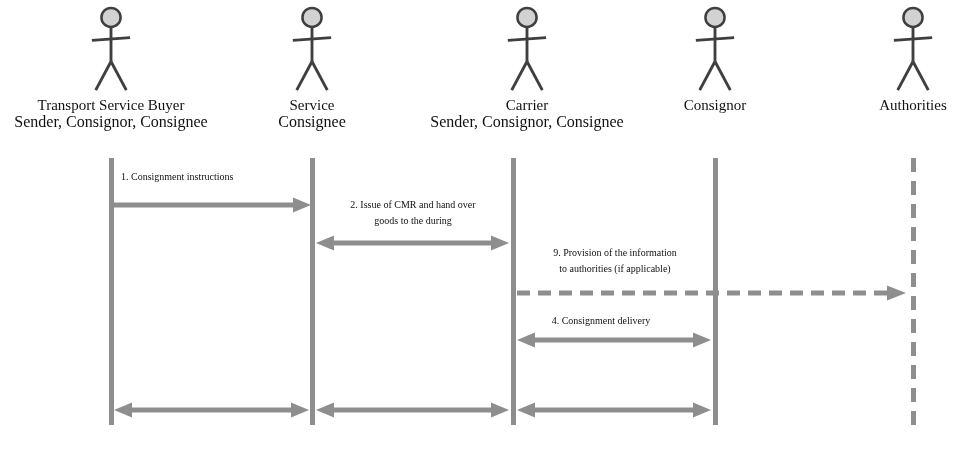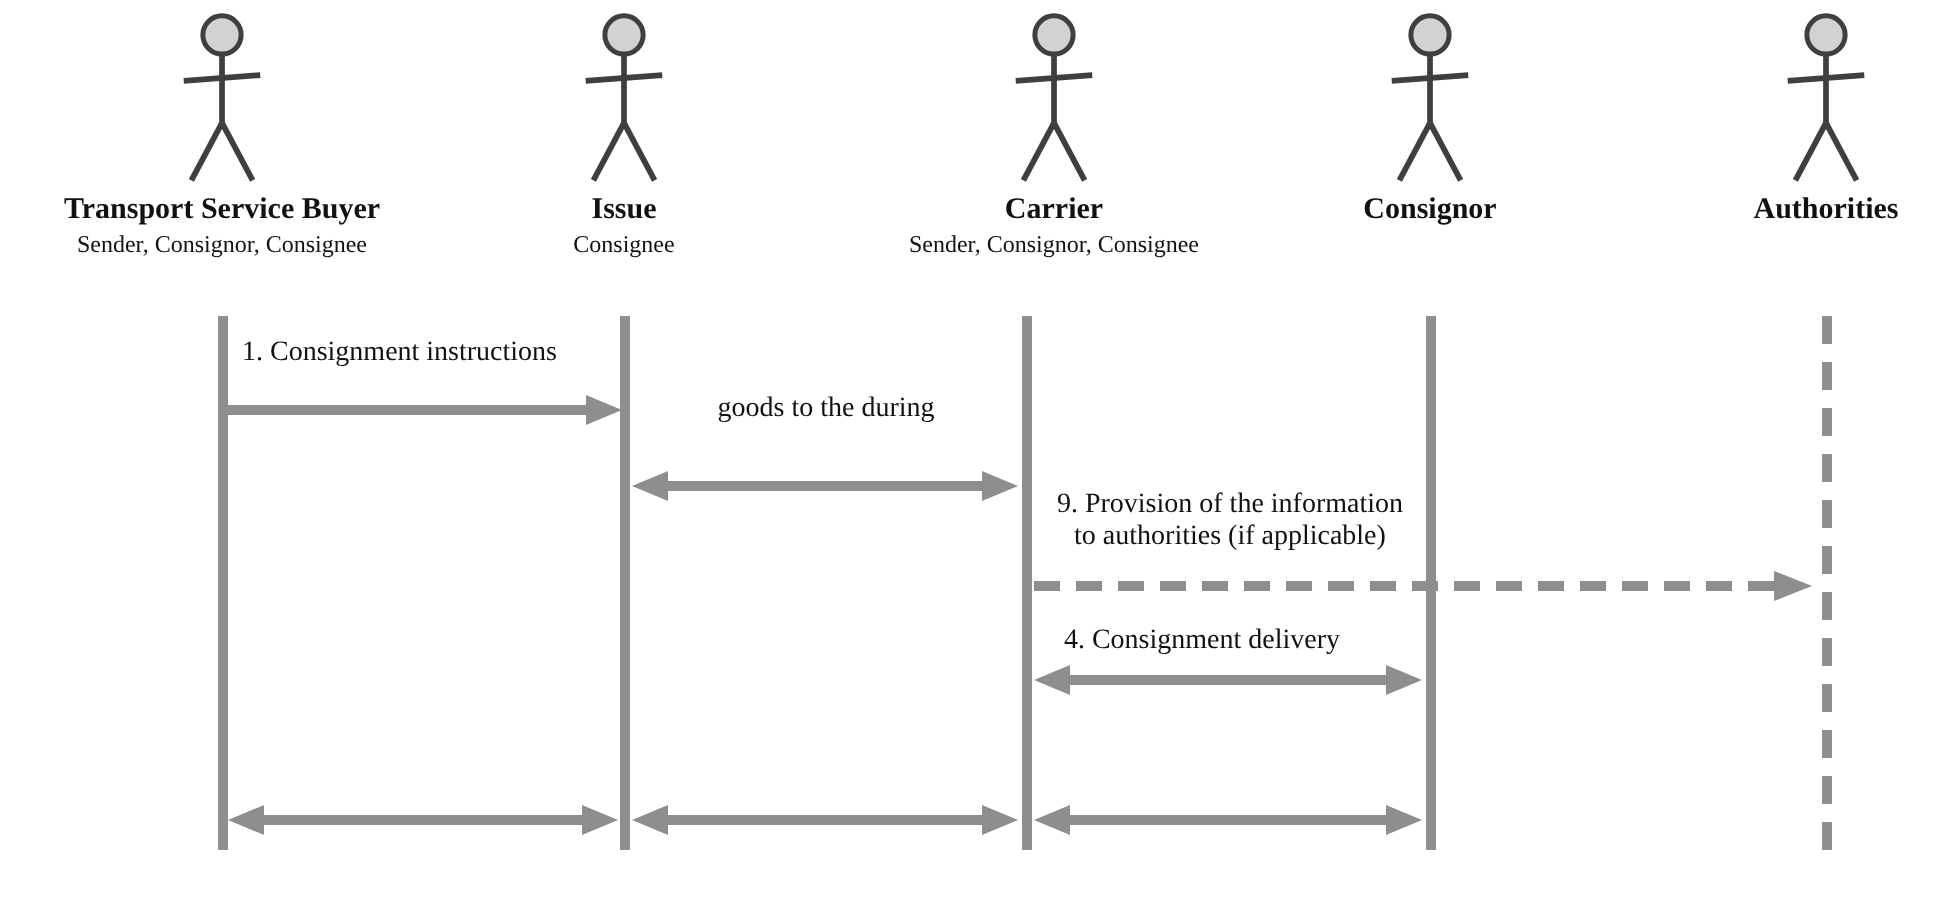--- a/index.html
+++ b/index.html
@@ -20,48 +20,48 @@
     position: absolute;
     top: 6px;
     width: 212px;
     text-align: center;
   }
   .actor svg { display: block; margin: 0 auto; }
   .actor-name {
     display: block;
     margin-top: 3px;
     font-size: 15px;
-    font-weight: bold;
+    font-weight: normal;
     line-height: 17px;
     white-space: nowrap;
   }
   .actor-roles {
     display: block;
-    font-size: 12px;
+    font-size: 16px;
     line-height: 16px;
     white-space: nowrap;
   }
   .lifeline {
     position: absolute;
     top: 158px;
     width: 5px;
     height: 267px;
     background: #8e8e8e;
   }
   .lifeline.dashed {
     background: repeating-linear-gradient(
       to bottom,
       #8e8e8e 0px, #8e8e8e 14px,
       transparent 14px, transparent 23px
     );
     height: 274px;
   }
   .msg-label {
     position: absolute;
-    font-size: 14px;
+    font-size: 10px;
     line-height: 16px;
     white-space: nowrap;
   }
   .msg-label.center { text-align: center; white-space: normal; }
   .msg-label span { display: block; }
   #arrow-layer {
     position: absolute;
     left: 0; top: 0;
     width: 980px; height: 459px;
     pointer-events: none;
@@ -85,21 +85,21 @@
   </div>
 
   <div class="actor" style="left:206px">
     <svg width="48" height="88" viewBox="0 0 48 92">
       <circle cx="24" cy="12" r="10" fill="#d2d2d2" stroke="#3f3f3f" stroke-width="2.6"></circle>
       <line x1="24" y1="22" x2="24" y2="58" stroke="#3f3f3f" stroke-width="3"></line>
       <line x1="4" y1="36" x2="44" y2="33" stroke="#3f3f3f" stroke-width="3"></line>
       <line x1="24" y1="58" x2="8" y2="88" stroke="#3f3f3f" stroke-width="3"></line>
       <line x1="24" y1="58" x2="40" y2="88" stroke="#3f3f3f" stroke-width="3"></line>
     </svg>
-    <span class="actor-name">Issue</span>
+    <span class="actor-name">Service</span>
     <span class="actor-roles">Consignee</span>
   </div>
 
   <div class="actor" style="left:421px">
     <svg width="48" height="88" viewBox="0 0 48 92">
       <circle cx="24" cy="12" r="10" fill="#d2d2d2" stroke="#3f3f3f" stroke-width="2.6"></circle>
       <line x1="24" y1="22" x2="24" y2="58" stroke="#3f3f3f" stroke-width="3"></line>
       <line x1="4" y1="36" x2="44" y2="33" stroke="#3f3f3f" stroke-width="3"></line>
       <line x1="24" y1="58" x2="8" y2="88" stroke="#3f3f3f" stroke-width="3"></line>
       <line x1="24" y1="58" x2="40" y2="88" stroke="#3f3f3f" stroke-width="3"></line>
@@ -175,20 +175,21 @@
     <g>
       <line x1="533" y1="410" x2="695" y2="410" stroke="#8e8e8e" stroke-width="5"></line>
       <polygon points="535,402.5 517,410 535,417.5" fill="#8e8e8e"></polygon>
       <polygon points="693,402.5 711,410 693,417.5" fill="#8e8e8e"></polygon>
     </g>
   </svg>
 
   <div class="msg-label" style="left:121px; top:169px">1. Consignment instructions</div>
 
   <div class="msg-label center" style="left:313px; top:197px; width:200px">
+    <span>2. Issue of CMR and hand over</span>
     <span>goods to the during</span>
   </div>
 
   <div class="msg-label center" style="left:516px; top:245px; width:198px">
     <span>9. Provision of the information</span>
     <span>to authorities (if applicable)</span>
   </div>
 
   <div class="msg-label center" style="left:517px; top:313px; width:168px">4. Consignment delivery</div>
 

